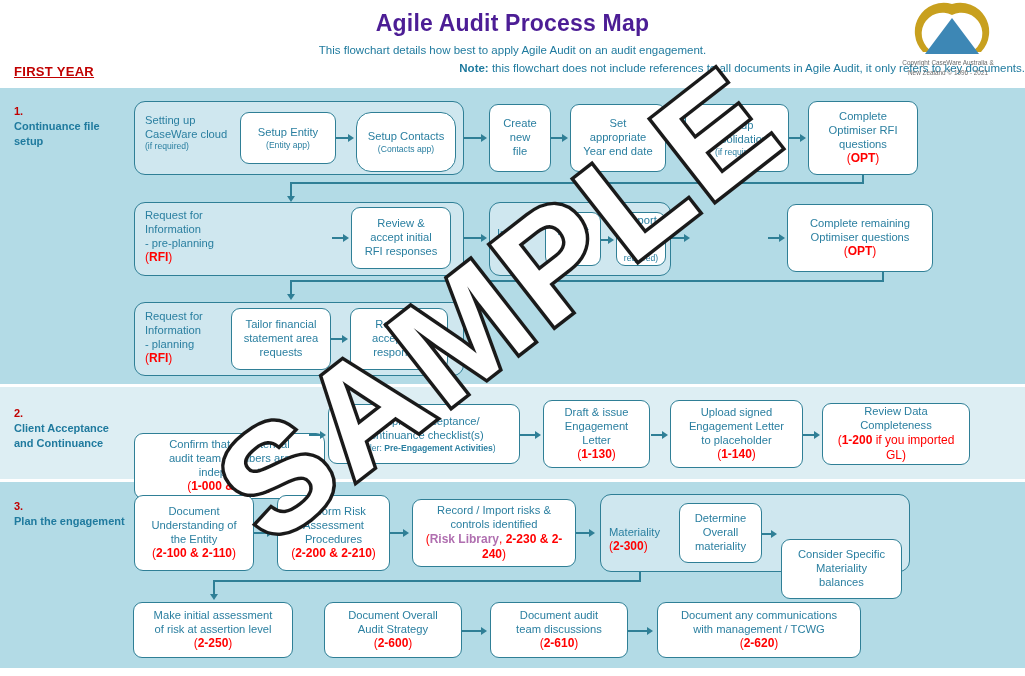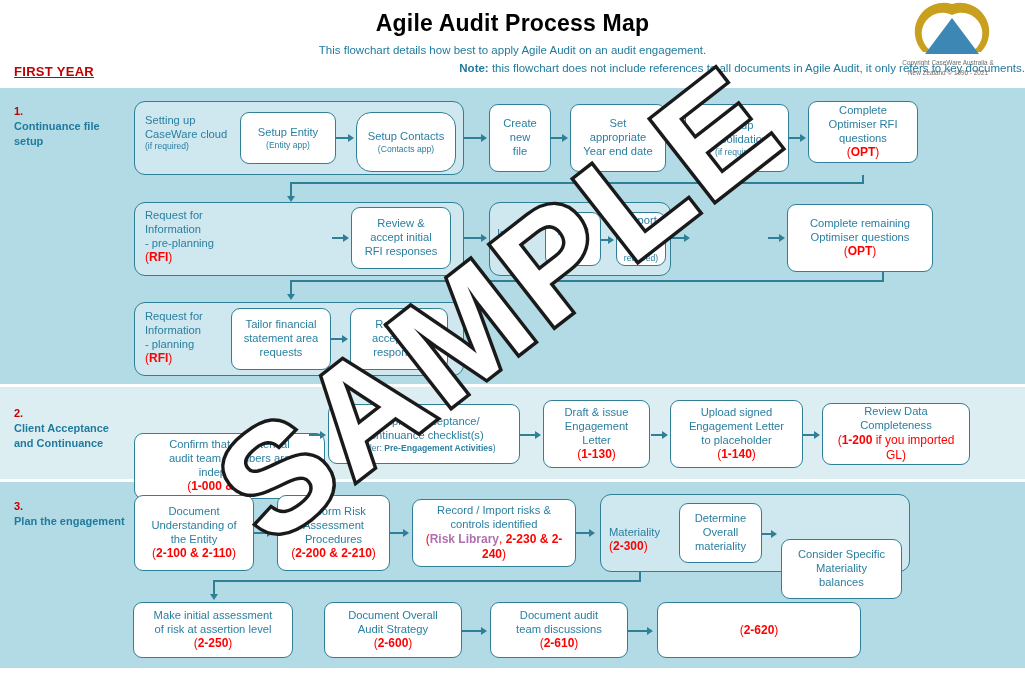--- a/index.html
+++ b/index.html
@@ -8,21 +8,21 @@
     background: #ffffff;
     font-family: "Liberation Sans", sans-serif;
     overflow: hidden;
   }
   #page { position: relative; width: 1025px; height: 676px; background: #fff; }
 
   
   #header { position: absolute; left: 0; top: 0; width: 1025px; height: 88px; }
   #title {
     position: absolute; left: 0; top: 10px; width: 1025px;
-    text-align: center; font-size: 23px; font-weight: bold; color: #000000;
+    text-align: center; font-size: 23px; font-weight: bold; color: #4c1d95;
     letter-spacing: .2px;
   }
   #sub1 {
     position: absolute; left: 0; top: 44px; width: 1025px;
     text-align: center; font-size: 11.5px; color: #1f7a9e;
   }
   #sub2 {
     position: absolute; left: 0; top: 62px; width: 1025px;
     text-align: right; font-size: 11.5px; color: #1f7a9e;
   }
@@ -188,21 +188,21 @@
   <div class="conn h" style="left:666px; top:137px; width:14px;"></div>
   <div class="arrow-r" style="left:677px; top:134px;"></div>
 
   <div class="box" style="left:685px; top:104px; width:104px; height:68px;">
     <div class="inner"><span style="white-space:pre-line;">Set-up
 Consolidations</span><span class="sm">(if required)</span></div>
   </div>
   <div class="conn h" style="left:789px; top:137px; width:14px;"></div>
   <div class="arrow-r" style="left:800px; top:134px;"></div>
 
-  <div class="box" style="left:808px; top:101px; width:110px; height:62px;">
+  <div class="box" style="left:808px; top:101px; width:110px; height:74px;">
     <div class="inner"><span style="white-space:pre-line;">Complete
 Optimiser RFI
 questions</span><span class="code">(<b>OPT</b>)</span></div>
   </div>
 
   <div class="conn v" style="left:862px; top:175px; height:8px;"></div>
   <div class="conn h" style="left:290px; top:182px; width:574px;"></div>
   <div class="conn v" style="left:290px; top:182px; height:17px;"></div>
   <div class="arrow-d" style="left:287px; top:196px;"></div>
 
@@ -379,21 +379,22 @@
   <div class="arrow-r" style="left:481px; top:627px;"></div>
 
   <div class="box" style="left:490px; top:602px; width:138px; height:56px;">
     <div class="inner"><span style="white-space:pre-line;">Document audit
 team discussions</span><span class="code">(<b>2-610</b>)</span></div>
   </div>
   <div class="conn h" style="left:628px; top:630px; width:22px;"></div>
   <div class="arrow-r" style="left:647px; top:627px;"></div>
 
   <div class="box" style="left:657px; top:602px; width:204px; height:56px;">
-    <div class="inner"><span class="code">(<b>2-620</b>)</span></div>
+    <div class="inner"><span style="white-space:pre-line;">Document any communications
+with management / TCWG</span><span class="code">(<b>2-620</b>)</span></div>
   </div>
 
   <div id="watermark">
     <svg width="520" height="300" viewBox="0 0 520 300">
       <g transform="rotate(-38 260 150)">
         <text id="wm-text" x="260" y="175" text-anchor="middle" font-family="Liberation Sans, sans-serif" font-size="150" font-weight="bold" fill="#ffffff" stroke="#1a1a1a" stroke-width="7" paint-order="stroke" letter-spacing="6">SAMPLE</text>
       </g>
     </svg>
   </div>
 

